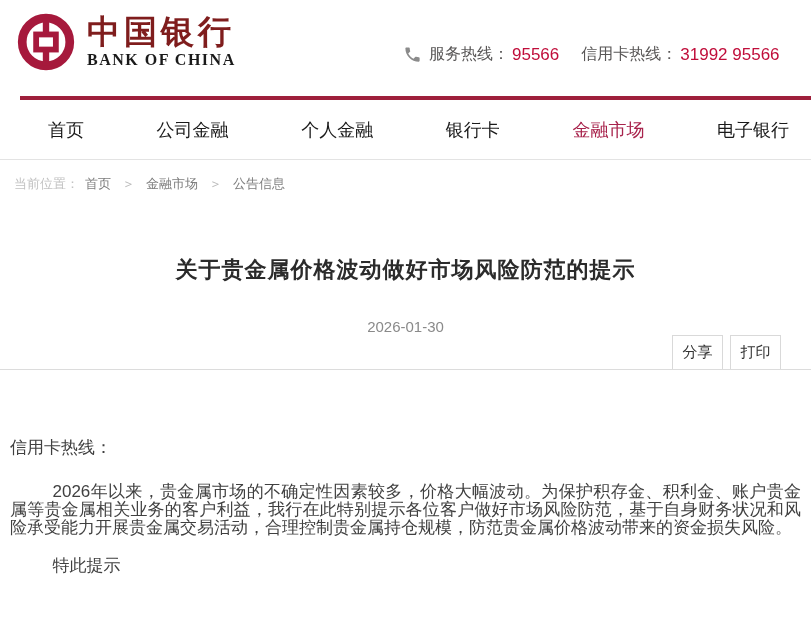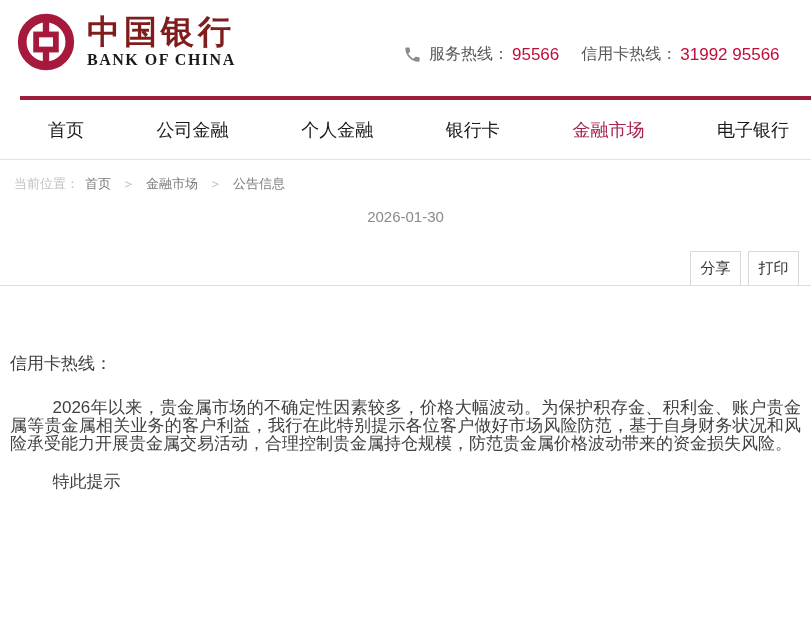--- a/index.html
+++ b/index.html
@@ -48,25 +48,25 @@
     display: flex; align-items: center;
   }
   .crumb { color: #7d7d7d; margin: 0 6px; cursor: pointer; }
   .crumb-sep { color: #b9b9b9; margin: 0 5px; }
 
   
   .article-title {
     margin-top: 62px; text-align: center;
     font-size: 22px; font-weight: bold; color: #2b2b2b; letter-spacing: 1px;
   }
-  .article-date { margin-top: 15px; text-align: center; font-size: 15px; color: #8a8a8a; }
+  .article-date { margin-top: 33px; text-align: center; font-size: 15px; color: #8a8a8a; }
 
   .toolbar {
-    margin-top: 26px; display: flex; justify-content: flex-end;
-    padding-right: 12px; border-bottom: 1px solid #dcdcdc;
+    display: flex; justify-content: flex-end;
+    padding-right: 30px; border-bottom: 1px solid #dcdcdc;
   }
   .tool-btn {
     width: 51px; height: 34px; background: #fff;
     border: 1px solid #d9d9d9; border-bottom: none;
     font-size: 15px; color: #333; margin-left: 7px;
     display: flex; align-items: center; justify-content: center;
     cursor: pointer; font-family: inherit;
   }
 
   .article-body { padding: 0 10px; margin-top: 64px; font-size: 17px; color: #404040; }
@@ -117,20 +117,21 @@
 <div class="breadcrumb">
   <span>当前位置：</span>
   <span class="crumb">首页</span>
   <span class="crumb-sep">＞</span>
   <span class="crumb">金融市场</span>
   <span class="crumb-sep">＞</span>
   <span class="crumb">公告信息</span>
 </div>
 
 <div class="article">
+  <h1 class="article-title">关于贵金属价格波动做好市场风险防范的提示</h1>
   <div class="article-date">2026-01-30</div>
 
   <div class="toolbar">
     <button class="tool-btn">分享</button>
     <button class="tool-btn">打印</button>
   </div>
 
   <div class="article-body">
     <p class="salutation">信用卡热线：</p>
     <p class="para">2026年以来，贵金属市场的不确定性因素较多，价格大幅波动。为保护积存金、积利金、账户贵金属等贵金属相关业务的客户利益，我行在此特别提示各位客户做好市场风险防范，基于自身财务状况和风险承受能力开展贵金属交易活动，合理控制贵金属持仓规模，防范贵金属价格波动带来的资金损失风险。</p>

